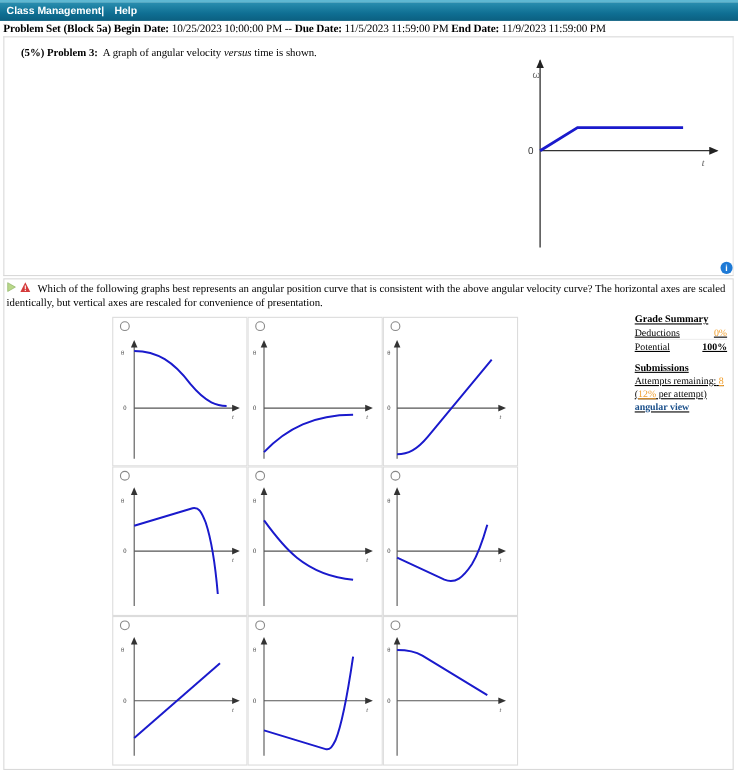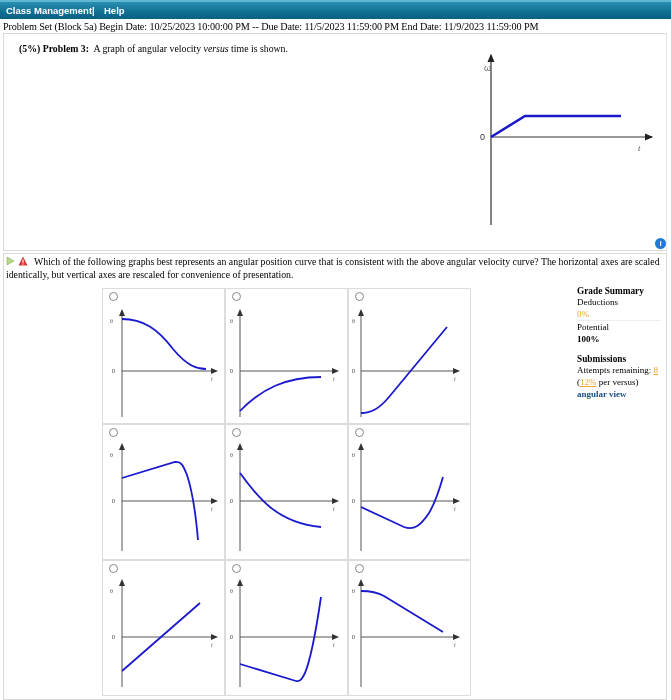--- a/index.html
+++ b/index.html
@@ -1,35 +1,35 @@
 <!DOCTYPE html>
 <html><head>
 <meta charset="utf-8">
 <style>
   html,body{margin:0;padding:0;background:#fff;}
   body{width:671px;height:700px;overflow:hidden;position:relative;font-family:"Liberation Serif",serif;color:#000;}
   .topbar{position:absolute;left:0;top:0;width:671px;height:19px;background:linear-gradient(#2a8fb0,#0f6f93 60%,#0b5f80);border-top:2px solid #5fb8d2;box-sizing:border-box;}
   .topbar span{font-family:Liberation Sans, sans-serif;font-weight:bold;color:#fff;font-size:9.5px;position:absolute;top:3px;}
   .dates{position:absolute;left:3px;top:21px;font-size:10.2px;white-space:nowrap;letter-spacing:-0.1px;}
-  .dates b{font-weight:normal;margin-top:32px;}
+  .dates b{font-weight:bold;margin-top:32px;}
   .prob-box{position:absolute;left:3px;top:33px;width:664px;height:218px;border:1px solid #d9d9d9;border-right:1px solid #e6e6e6;box-sizing:border-box;}
   .prob-text{position:absolute;left:19px;top:43px;font-size:9.8px;white-space:nowrap;}
   .prob-text b{font-weight:bold;}
   .prob-text i{font-style:italic;}
   .q-box{position:absolute;left:3px;top:253px;width:664px;height:447px;border:1px solid #d9d9d9;box-sizing:border-box;}
   .q-text{position:absolute;left:6px;top:256px;width:656px;font-size:9.8px;line-height:12.5px;}
   .q-icons{display:inline-block;width:28px;}
   .info-icon{position:absolute;left:655px;top:238px;width:11px;height:11px;border-radius:50%;background:#1e7ad6;color:#fff;font-family:"Liberation Sans",sans-serif;font-size:8px;font-weight:bold;text-align:center;line-height:11px;}
   .grid{position:absolute;left:102px;top:288px;width:370px;height:410px;}
   .cell{position:absolute;width:123px;height:136px;border:1px solid #dcdcdc;box-sizing:border-box;background:#fff;}
   .radio{position:absolute;left:6px;top:3px;width:9px;height:9px;border:1px solid #888;border-radius:50%;background:#fff;box-sizing:border-box;}
   .cell svg{position:absolute;left:0;top:0;}
-  .summary{position:absolute;left:577px;top:286px;width:84px;font-size:9px;}
+  .summary{position:absolute;left:577px;top:286px;width:84px;font-size:9px;text-decoration:underline;}
   .summary .h{font-weight:bold;font-size:9.3px;}
-  .summary .row{display:flex;justify-content:space-between;line-height:12px;flex-direction:column;}
+  .summary .row{display:flex;justify-content:space-between;line-height:12px;}
   .orange{color:#f0a030;}
   .link{color:#1a4f8a;font-weight:bold;}
 </style>
 </head>
 <body>
 
 <div class="topbar">
   <span style="left:6px">Class Management</span>
   <span style="left:92px">|</span>
   <span style="left:104px">Help</span>
@@ -214,16 +214,16 @@
     </div>
   <div class="row">
       <span>Potential</span>
       <b>100%</b>
     </div>
   <div style="height:9px"></div>
   <div class="h">Submissions</div>
   <div style="line-height:12px">
     <span>Attempts remaining:</span>
     <span class="orange" style="text-decoration:underline">8</span><br>
-    <span>(</span><span class="orange" style="text-decoration:underline">12%</span><span> per versus)</span><br>
+    <span>(</span><span class="orange" style="text-decoration:underline">12%</span><span> per attempt)</span><br>
     <span class="link">angular view</span>
   </div>
 </div>
 
 </body></html>

